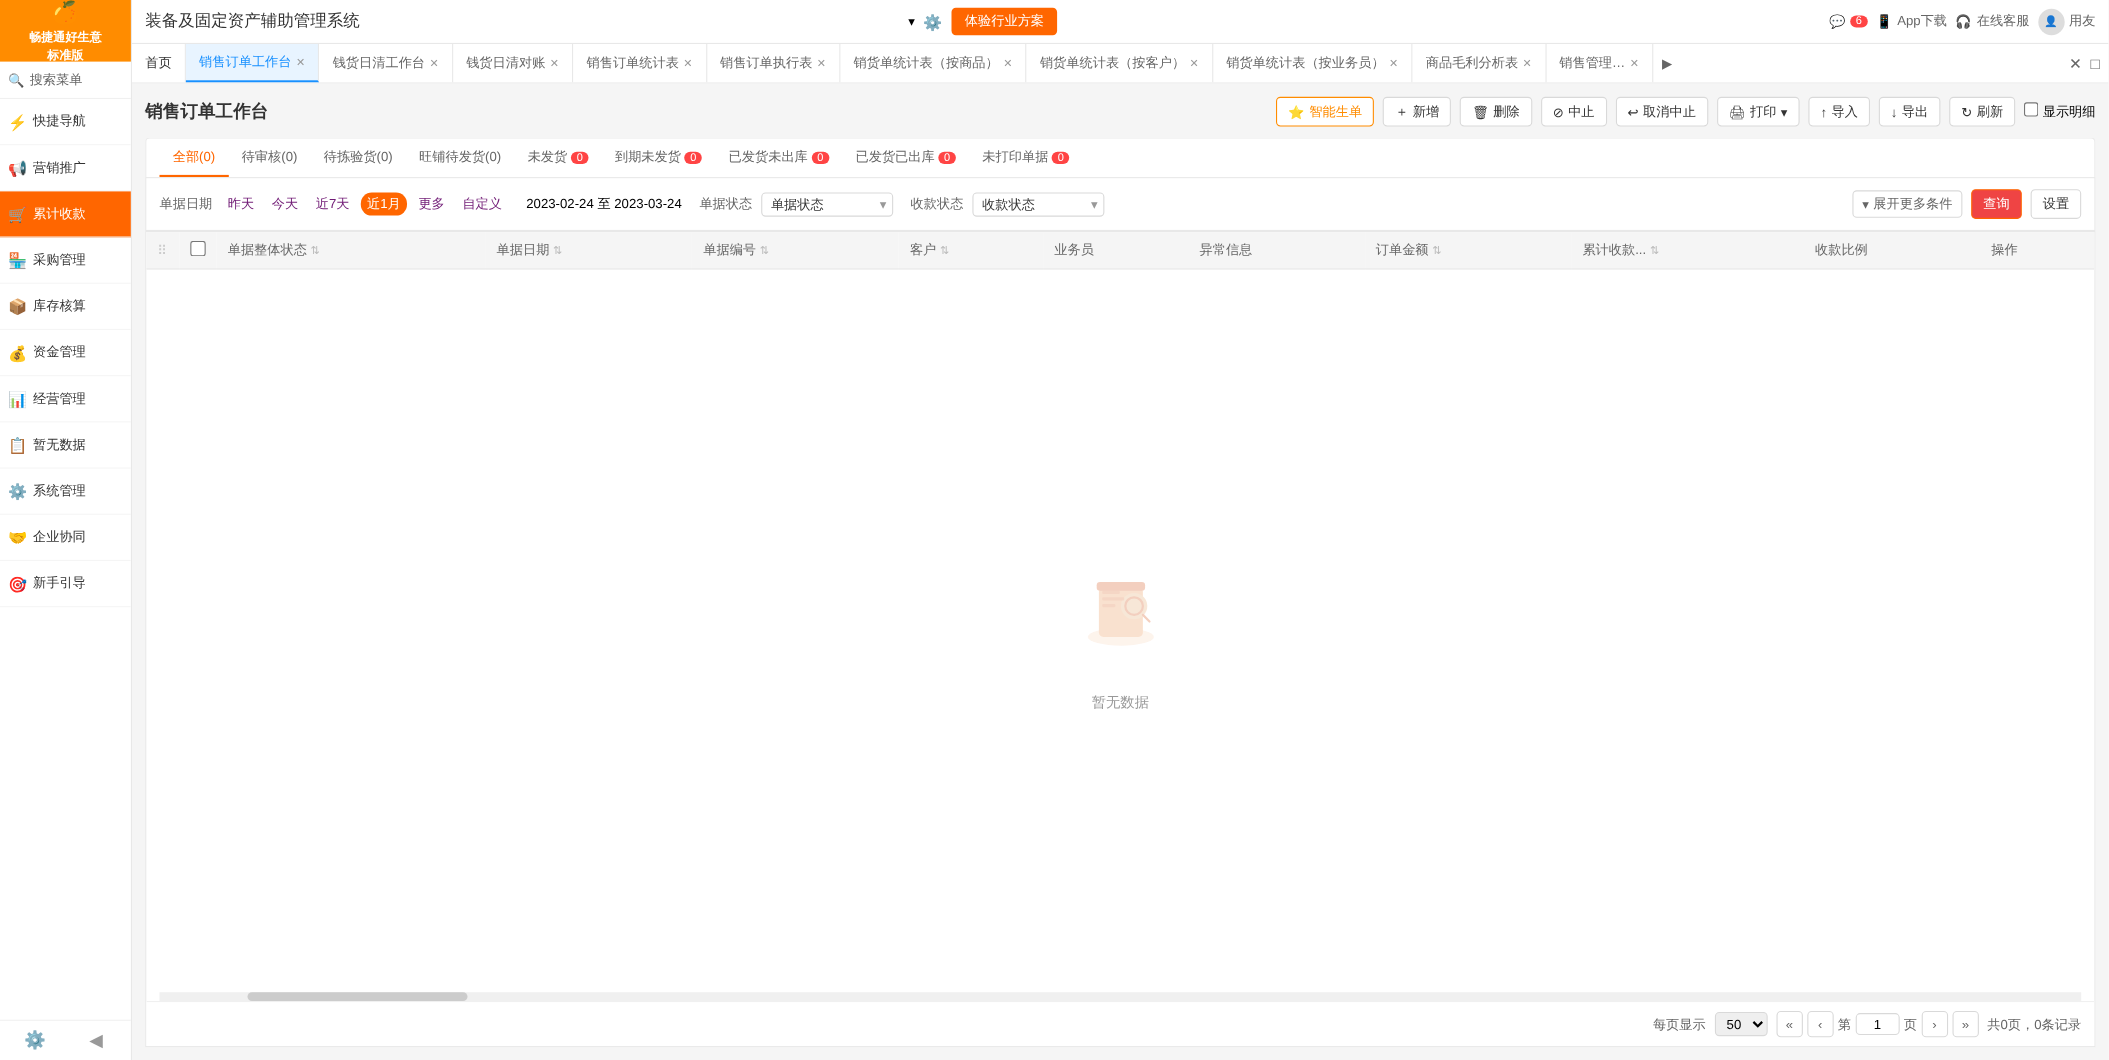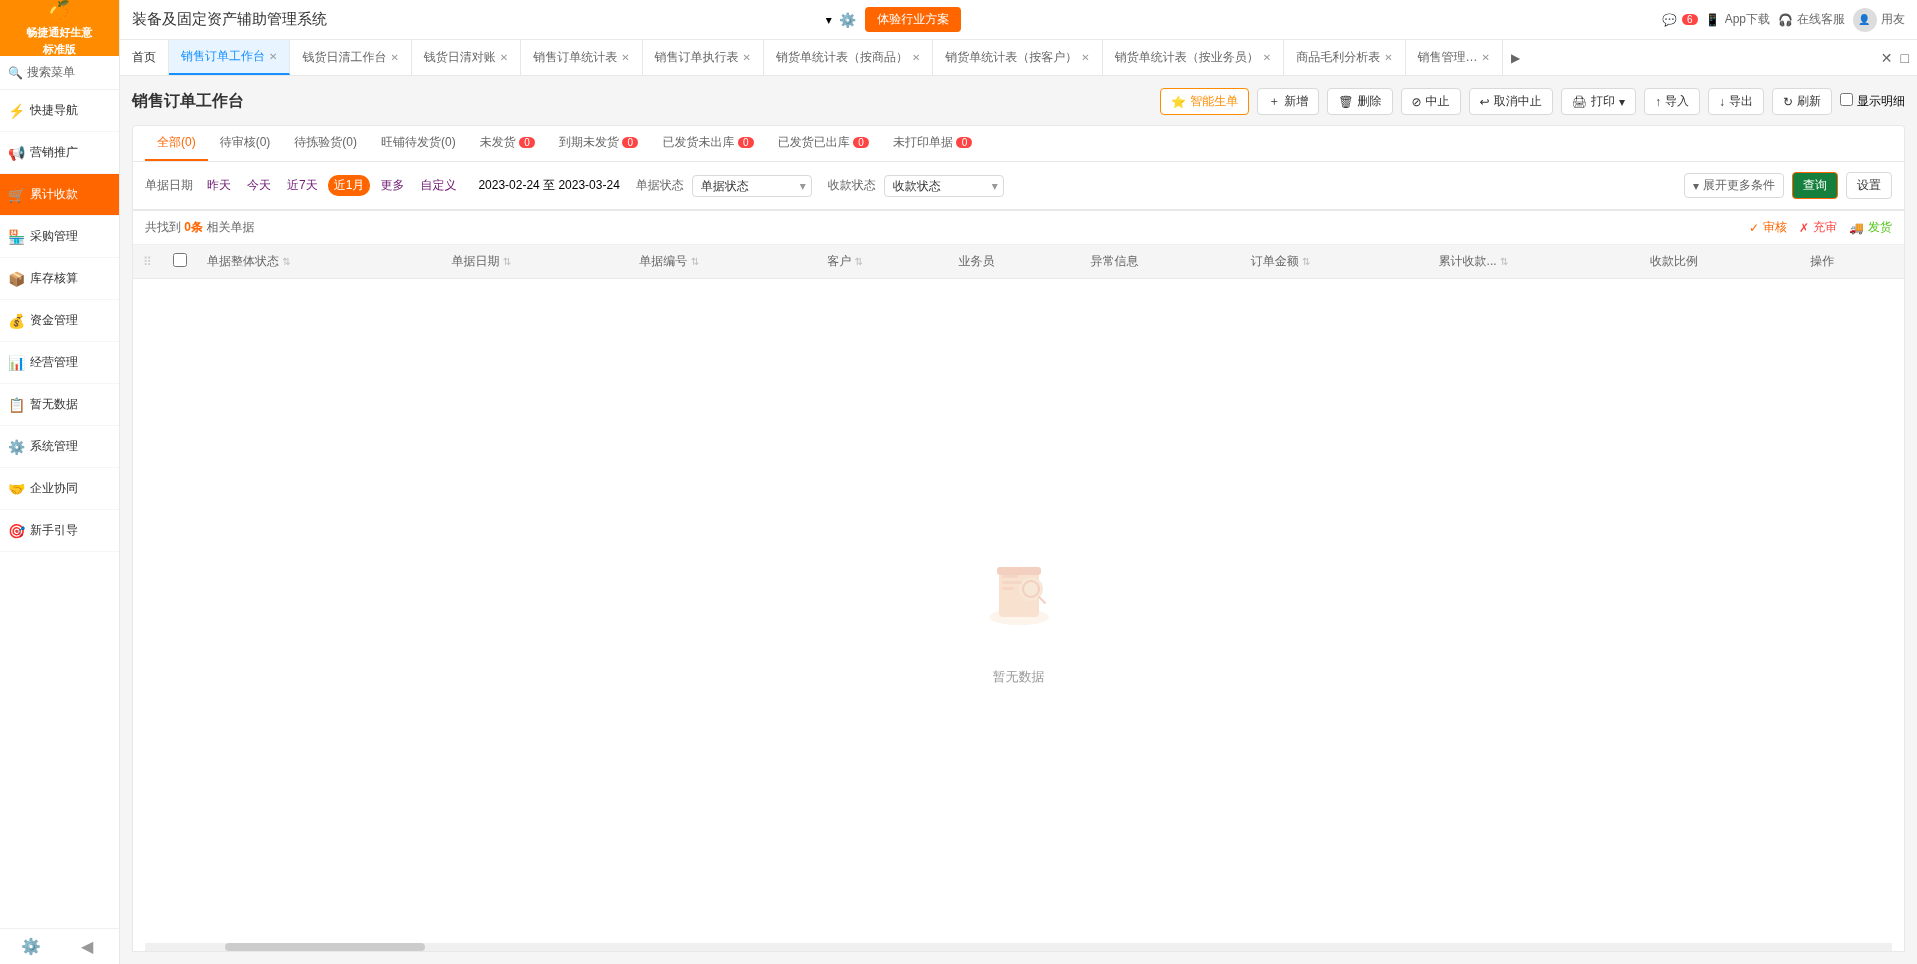--- a/index.html
+++ b/index.html
@@ -41,21 +41,21 @@
     .tab-actions { display: flex; align-items: center; padding: 0 8px; gap: 8px; margin-left: auto; }
     .tab-action-btn { cursor: pointer; color: #666; font-size: 14px; }
 
     
     .page-content { flex: 1; background: #f5f5f5; overflow: hidden; display: flex; flex-direction: column; padding: 12px; }
     .page-header { display: flex; align-items: center; justify-content: space-between; margin-bottom: 10px; }
     .page-title { font-size: 16px; font-weight: bold; color: #333; }
     .page-toolbar { display: flex; align-items: center; gap: 8px; }
     .btn { display: flex; align-items: center; gap: 4px; padding: 4px 10px; border: 1px solid #d9d9d9; border-radius: 4px; cursor: pointer; font-size: 12px; background: #fff; color: #333; }
     .btn-smart { background: white; border: 1px solid #ff8c00; color: #ff8c00; }
-    .btn-orange { background: #15803d; color: white; border-color: #ff6600; }
+    .btn-orange { background: #ef4444; color: white; border-color: #ff6600; }
 
     
     .filter-tabs { display: flex; align-items: center; background: #fff; border-radius: 4px 4px 0 0; padding: 0 12px; border: 1px solid #e8e8e8; border-bottom: none; }
     .filter-tab { padding: 8px 12px; cursor: pointer; color: #666; font-size: 12px; border-bottom: 2px solid transparent; }
     .filter-tab.active { color: #ff6600; border-bottom-color: #ff6600; }
     .filter-tab .badge-red { background: #ff4444; color: white; border-radius: 8px; padding: 0 4px; font-size: 10px; min-width: 16px; text-align: center; display: inline-block; }
 
     
     .filter-area { background: #fff; border: 1px solid #e8e8e8; padding: 10px 12px; display: flex; align-items: center; gap: 16px; flex-wrap: wrap; }
     .filter-row { display: flex; align-items: center; gap: 8px; }
@@ -370,41 +370,20 @@
         <button class="btn btn-orange">
           <span>查询</span>
         </button>
         <button class="btn">
           <span>设置</span>
         </button>
       </div>
     </div>
 
     <div class="table-area">
-      <div class="table-toolbar">
-        <div class="table-toolbar-left">
-          <span>共找到</span>
-          <span style="color:#ff6600;font-weight:bold;">0条</span>
-          <span>相关单据</span>
-        </div>
-        <div class="table-toolbar-right">
-          <div class="toolbar-action approve">
-            <span>✓</span>
-            <span>审核</span>
-          </div>
-          <div class="toolbar-action reject">
-            <span>✗</span>
-            <span>充审</span>
-          </div>
-          <div class="toolbar-action ship">
-            <span>🚚</span>
-            <span>发货</span>
-          </div>
-        </div>
-      </div>
 
       <div style="overflow-x:auto;flex:1;display:flex;flex-direction:column;">
         <table>
           <thead>
             <tr>
               <th style="width:30px;">
                 <span class="drag-handle">⠿</span>
               </th>
               <th style="width:30px;">
                 <input type="checkbox" class="checkbox" style="">
@@ -466,15 +445,31 @@
             </svg>
           </div>
           <span class="empty-text">暂无数据</span>
         </div>
       </div>
 
       <div class="scrollbar-area">
         <div class="scrollbar-thumb"></div>
       </div>
 
+      <div class="pagination">
+        <span class="page-size-label">每页显示</span>
+        <select class="page-size-select">
+          <option>50</option>
+        </select>
+        <div class="page-nav">
+          <div class="page-btn">«</div>
+          <div class="page-btn">‹</div>
+          <span class="page-info">第</span>
+          <input type="text" class="page-input" value="1" style="">
+          <span class="page-info">页</span>
+          <div class="page-btn">›</div>
+          <div class="page-btn">»</div>
+        </div>
+        <span class="page-info">共0页，0条记录</span>
+      </div>
     </div>
   </div>
 </div>
 
 </body></html>

